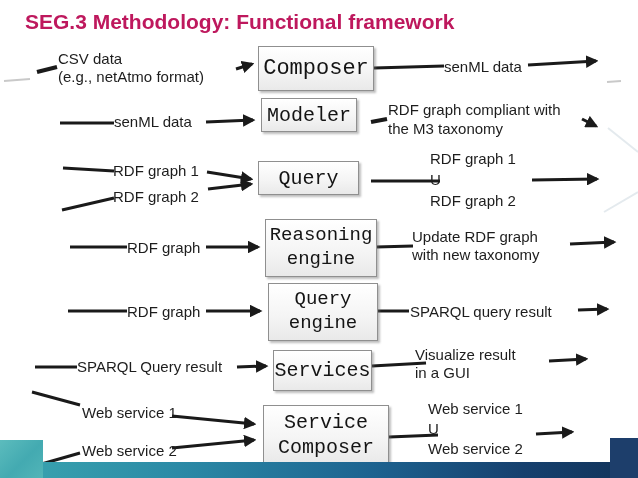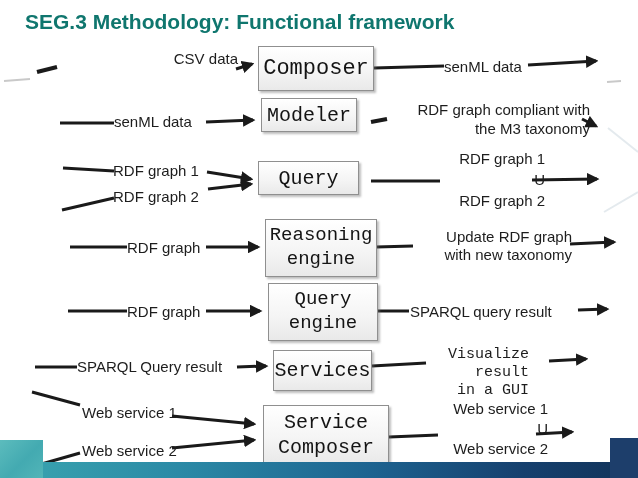--- a/index.html
+++ b/index.html
@@ -4,27 +4,27 @@
 <style>
   html,body{margin:0;padding:0;}
   body{
     width:638px;height:478px;position:relative;overflow:hidden;
     background:#ffffff;
     font-family:"Liberation Sans", sans-serif;
   }
   .slide{position:absolute;inset:0;}
   .title{
     position:absolute;left:25px;top:10px;width:600px;
-    font-size:21px;font-weight:bold;color:#0f766e;letter-spacing:0px;
+    font-size:21px;font-weight:bold;color:#be185d;letter-spacing:0px;
   }
   .lbl{
     position:absolute;color:#1d1d1d;font-size:15px;line-height:18px;
     white-space:nowrap;
   }
-  .lbl.center{text-align:right;white-space:normal;}
+  .lbl.center{text-align:left;white-space:normal;}
   .box{
     position:absolute;
     background:linear-gradient(180deg,#ffffff 0%,#f5f5f5 55%,#e9e9e9 100%);
     border:1px solid #8f8f8f;
     box-shadow:2px 2px 2px rgba(110,110,110,0.45);
     display:flex;flex-direction:column;align-items:center;justify-content:center;
     color:#141414;text-align:center;font-family:Liberation Mono, monospace;
   }
   .box .bl{line-height:1.25;}
   svg.connectors{position:absolute;left:0;top:0;width:638px;height:478px;pointer-events:none;}
@@ -114,20 +114,21 @@
       <path d="M172,416 L254,424" marker-end="url(#ah)"></path>
       <path d="M38,465 L80,453"></path>
       <path d="M172,448 L254,440" marker-end="url(#ah)"></path>
       <path d="M389,437 L438,435"></path>
       <path d="M536,434 L572,432" marker-end="url(#ah)"></path>
     </g>
   </svg>
 
   <div class="lbl center" style="left:58px;top:50px;width:180px;">
     <div>CSV data</div>
+    <div>(e.g., netAtmo format)</div>
   </div>
   <div class="box" style="left:258px;top:46px;width:114px;height:43px;font-size:22px;">
     <div class="bl">Composer</div>
   </div>
   <div class="lbl" style="left:444px;top:58px;">senML data</div>
 
   <div class="lbl" style="left:114px;top:113px;">senML data</div>
   <div class="box" style="left:261px;top:98px;width:94px;height:32px;font-size:20px;">
     <div class="bl">Modeler</div>
   </div>
@@ -161,21 +162,21 @@
   <div class="box" style="left:268px;top:283px;width:108px;height:56px;font-size:19px;">
     <div class="bl">Query</div>
     <div class="bl">engine</div>
   </div>
   <div class="lbl" style="left:410px;top:303px;">SPARQL query result</div>
 
   <div class="lbl" style="left:77px;top:358px;">SPARQL Query result</div>
   <div class="box" style="left:273px;top:350px;width:97px;height:39px;font-size:20px;align-items:center;">
     <div class="bl">Services</div>
   </div>
-  <div class="lbl center" style="left:399px;top:346px;width:130px;font-family:Liberation Mono, monospace;">
+  <div class="lbl center" style="left:415px;top:346px;width:130px;">
     <div>Visualize result</div>
     <div>in a GUI</div>
   </div>
 
   <div class="lbl" style="left:82px;top:404px;">Web service 1</div>
   <div class="lbl" style="left:82px;top:442px;">Web service 2</div>
   <div class="box" style="left:263px;top:405px;width:124px;height:57px;font-size:20px;">
     <div class="bl">Service</div>
     <div class="bl">Composer</div>
   </div>

